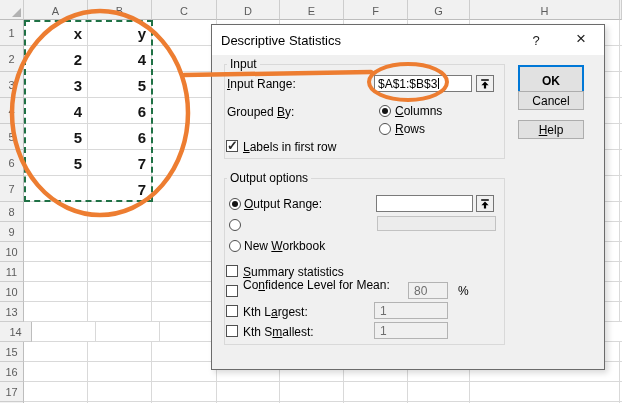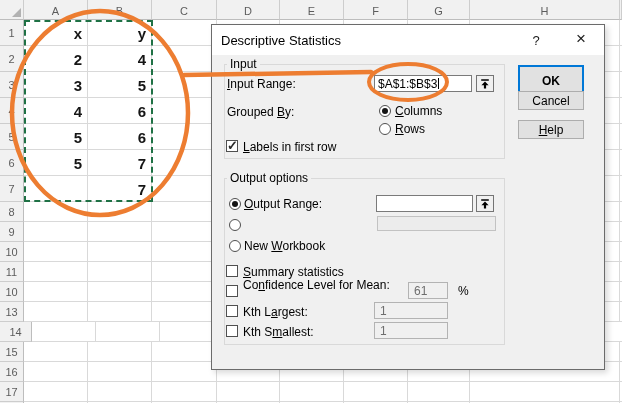--- a/index.html
+++ b/index.html
@@ -346,21 +346,21 @@
 
     <span class="radio" style="left:17px;top:215px;"></span>
     <span class="lbl" style="left:32px;top:214px;">New <u>W</u>orkbook</span>
 
     <span class="checkbox" style="left:14px;top:240px;"></span>
     <span class="lbl" style="left:31px;top:240px;"><u>S</u>ummary statistics</span>
 
     <span class="checkbox" style="left:14px;top:260px;"></span>
     <span class="lbl" style="left:31px;top:253px;">Co<u>n</u>fidence Level for Mean:</span>
     <div class="dis" style="left:196px;top:257px;width:40px;height:17px;">
-      <span>61</span>
+      <span>80</span>
     </div>
     <span class="lbl" style="left:246px;top:259px;">%</span>
 
     <span class="checkbox" style="left:14px;top:280px;"></span>
     <span class="lbl" style="left:31px;top:280px;">Kth L<u>a</u>rgest:</span>
     <div class="dis" style="left:162px;top:277px;width:74px;height:17px;">
       <span>1</span>
     </div>
 
     <span class="checkbox" style="left:14px;top:300px;"></span>

